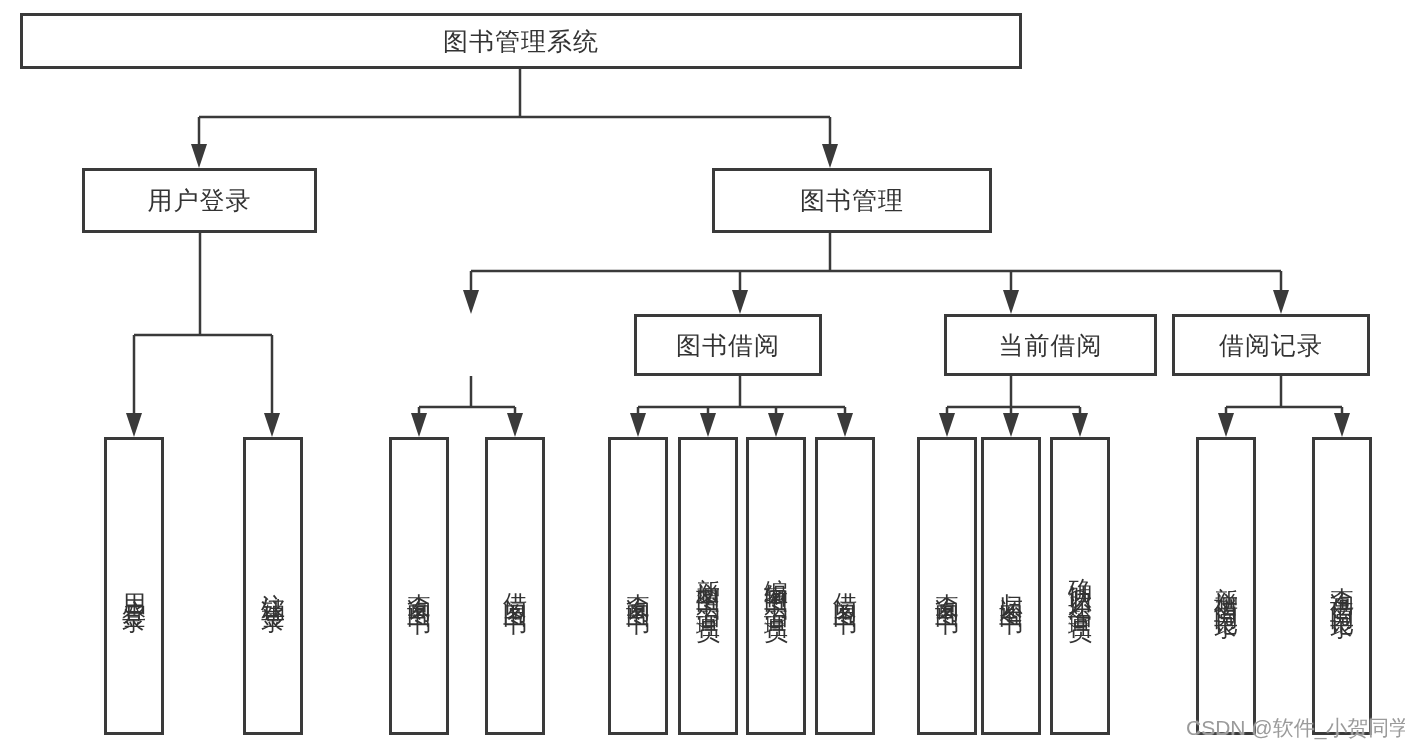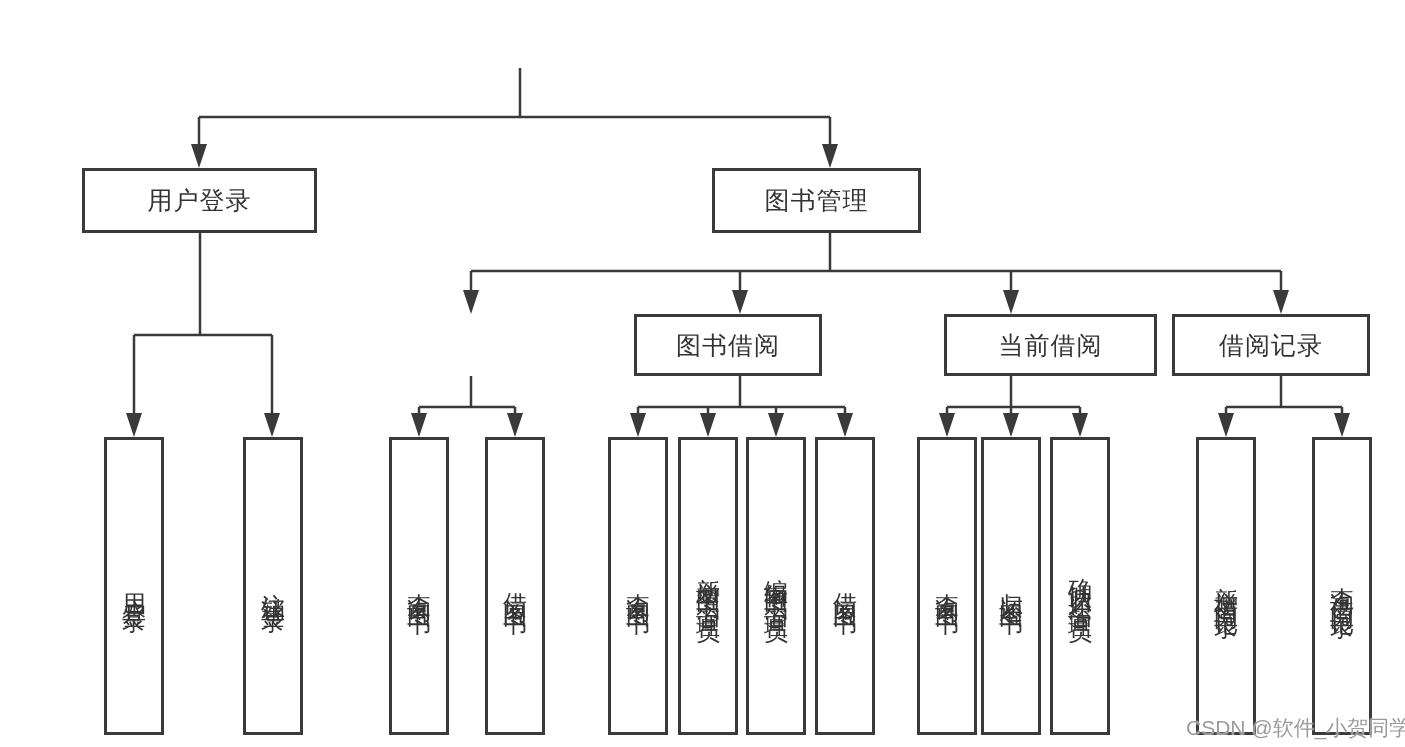--- a/index.html
+++ b/index.html
@@ -28,21 +28,21 @@
     color: #333333;
   }
   .hlabel {
     font-size: 25px;
     letter-spacing: 1px;
     white-space: nowrap;
   }
   .root-box   { left: 20px;  top: 13px;  width: 1002px; height: 56px; }
   .lvl2-box   { top: 168px; height: 65px; }
   .b-userlogin{ left: 82px;  width: 235px; }
-  .b-bookmgmt { left: 712px; width: 209px; }
+  .b-bookmgmt { left: 712px; width: 280px; }
   .lvl3-box   { top: 314px; height: 62px; }
   .b-newbook  { left: 365px;  width: 213px; }
   .b-borrow   { left: 634px;  width: 188px; }
   .b-current  { left: 944px;  width: 213px; font-family: Liberation Mono, monospace; }
   .b-record   { left: 1172px; width: 198px; }
   .leaf {
     top: 437px;
     height: 298px;
     width: 60px;
   }
@@ -148,20 +148,23 @@
 
       <polygon points="939,413 955,413 947,437"></polygon>
       <polygon points="1003,413 1019,413 1011,437"></polygon>
       <polygon points="1072,413 1088,413 1080,437"></polygon>
 
       <polygon points="1218,413 1234,413 1226,437"></polygon>
       <polygon points="1334,413 1350,413 1342,437"></polygon>
     </g>
   </svg>
 
+  <div class="box root-box">
+    <span class="hlabel">图书管理系统</span>
+  </div>
 
   <div class="box lvl2-box b-userlogin">
     <span class="hlabel">用户登录</span>
   </div>
   <div class="box lvl2-box b-bookmgmt">
     <span class="hlabel">图书管理</span>
   </div>
 
   <div class="box lvl3-box b-borrow">
     <span class="hlabel">图书借阅</span>

